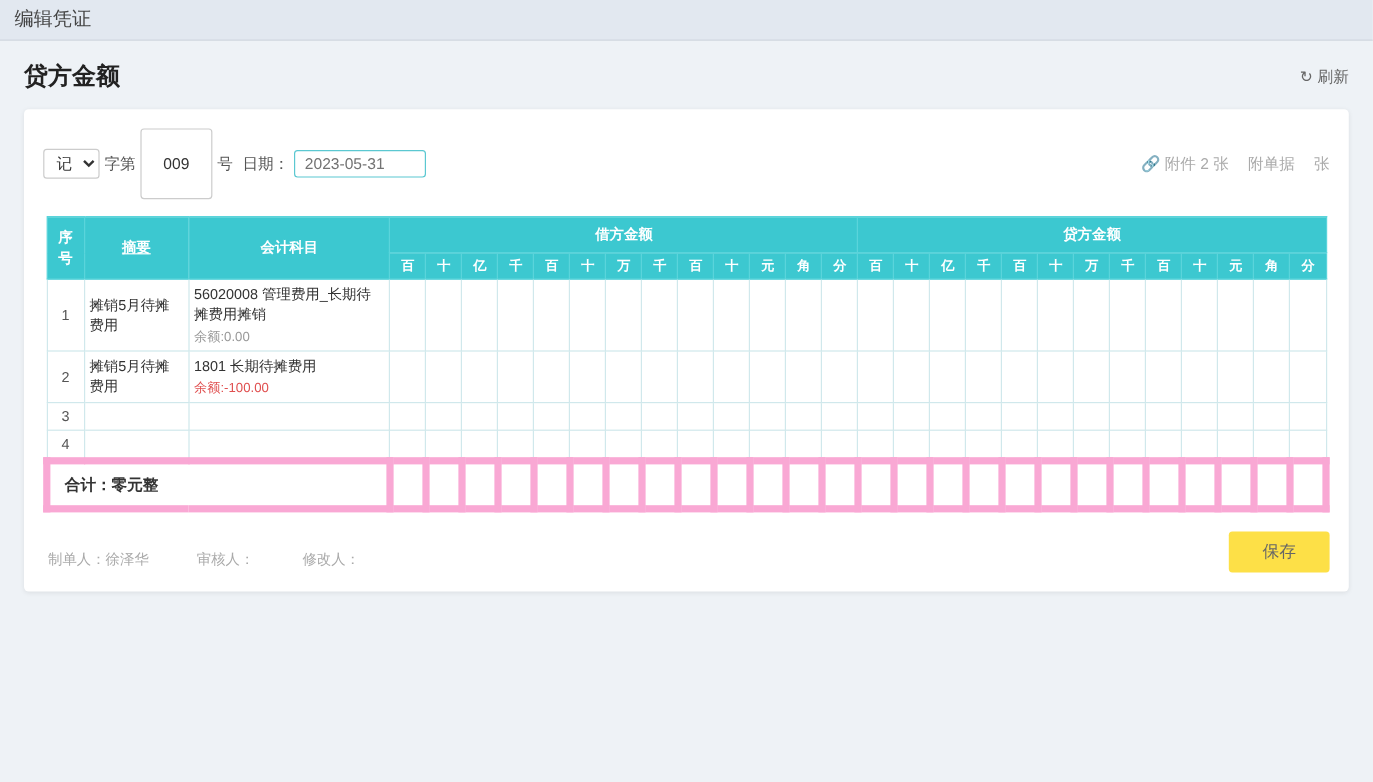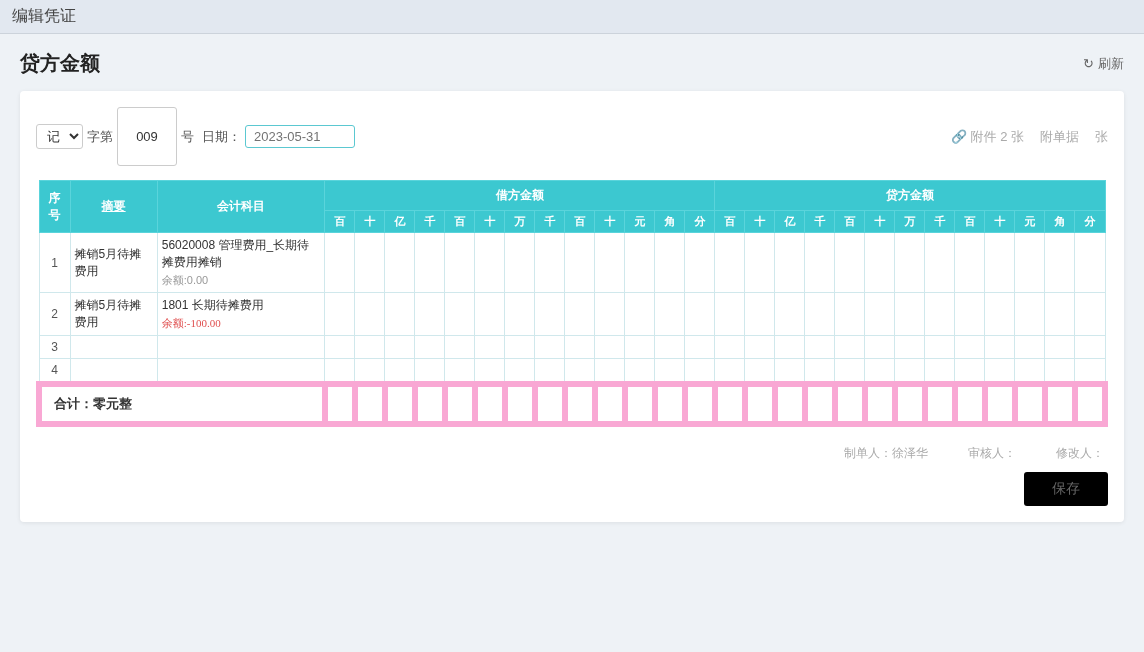--- a/index.html
+++ b/index.html
@@ -152,39 +152,38 @@
       color: #555;
       vertical-align: middle;
     }
     .row-remainder {
       font-size: 11px;
       color: #999;
       margin-top: 2px;
     }
     .row-remainder.negative {
       color: #e05050;
-      font-family: Liberation Serif, serif;
     }
     .total-row td {
       border: 6px solid #f9a8d4;
       padding: 8px 12px;
       font-size: 13px;
       color: #333;
       font-weight: bold;
     }
     .footer-row {
       display: flex;
       align-items: center;
       gap: 40px;
       padding: 10px 4px 2px;
       color: #aaa;
       font-size: 12px;
     }
     .save-btn {
-      background: #000000;
+      background: #fde047;
       color: #666;
       border: none;
       border-radius: 3px;
       padding: 8px 28px;
       font-size: 14px;
       cursor: pointer;
       float: right;
       margin-top: 8px;
     }
     
@@ -442,21 +441,21 @@
             <td class="digit-cell"></td>
             <td class="digit-cell"></td>
             <td class="digit-cell"></td>
             <td class="digit-cell"></td>
             <td class="digit-cell"></td>
             <td class="digit-cell"></td>
           </tr>
         </tfoot>
       </table>
 
-      <div style="display:flex; justify-content:space-between; align-items:flex-end; margin-top:8px;flex-direction:column;">
+      <div style="display:flex; justify-content:space-between; align-items:flex-end; margin-top:8px;">
         <div class="footer-row">
           <span>
             <span>制单人：</span><span>徐泽华</span>
           </span>
           <span>
             <span>审核人：</span><span></span>
           </span>
           <span>
             <span>修改人：</span><span></span>
           </span>

